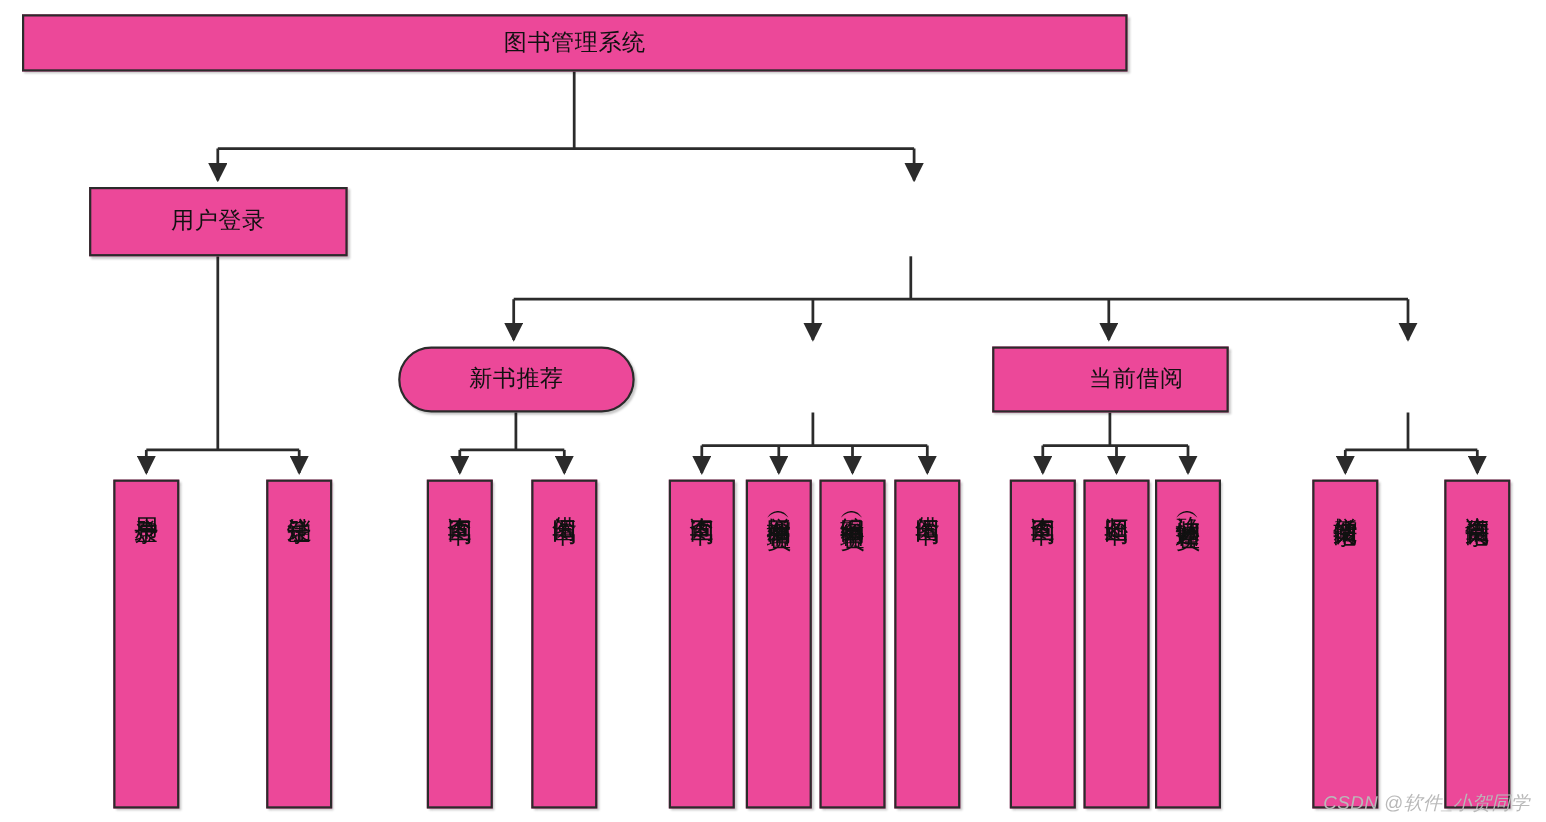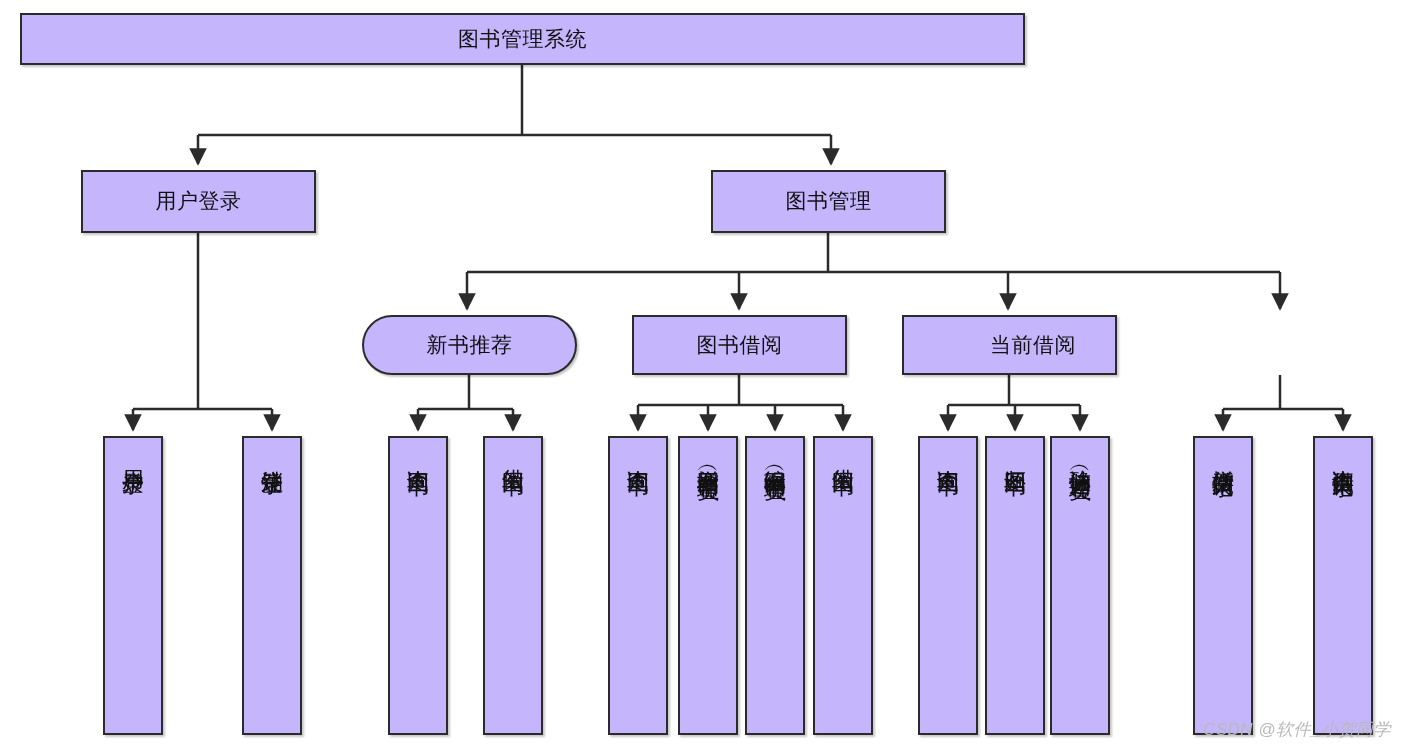--- a/index.html
+++ b/index.html
@@ -21,21 +21,21 @@
     position: absolute;
     left: 0;
     top: 0;
     width: 1405px;
     height: 747px;
     pointer-events: none;
   }
   .node {
     position: absolute;
     box-sizing: border-box;
-    background: #c4b5fd;
+    background: #ec4899;
     border: 2.5px solid #2b2b2b;
     box-shadow: 2px 2px 2px rgba(0,0,0,0.22);
     display: flex;
     align-items: center;
     justify-content: center;
     color: #111111;
     z-index: 2;
   }
   .node-label {
     font-size: 21px;
@@ -128,29 +128,23 @@
     </g>
   </svg>
 
   <div class="node horizontal" style="left:20px; top:13px; width:1005px; height:52px;">
     <span class="node-label">图书管理系统</span>
   </div>
 
   <div class="node horizontal" style="left:81px; top:170px; width:235px; height:63px;">
     <span class="node-label">用户登录</span>
   </div>
-  <div class="node horizontal" style="left:711px; top:170px; width:235px; height:63px;">
-    <span class="node-label">图书管理</span>
-  </div>
 
   <div class="node horizontal" style="left:362px; top:315px; width:215px; height:60px;border-radius:30px;">
     <span class="node-label">新书推荐</span>
-  </div>
-  <div class="node horizontal" style="left:632px; top:315px; width:215px; height:60px;">
-    <span class="node-label">图书借阅</span>
   </div>
   <div class="node horizontal" style="left:902px; top:315px; width:215px; height:60px;padding-left:47px;">
     <span class="node-label">当前借阅</span>
   </div>
 
   <div class="node vertical" style="left:103px; top:436px; width:60px; height:299px;">
     <span class="node-label">用户登录</span>
   </div>
   <div class="node vertical" style="left:242px; top:436px; width:60px; height:299px;">
     <span class="node-label">注销登录</span>

